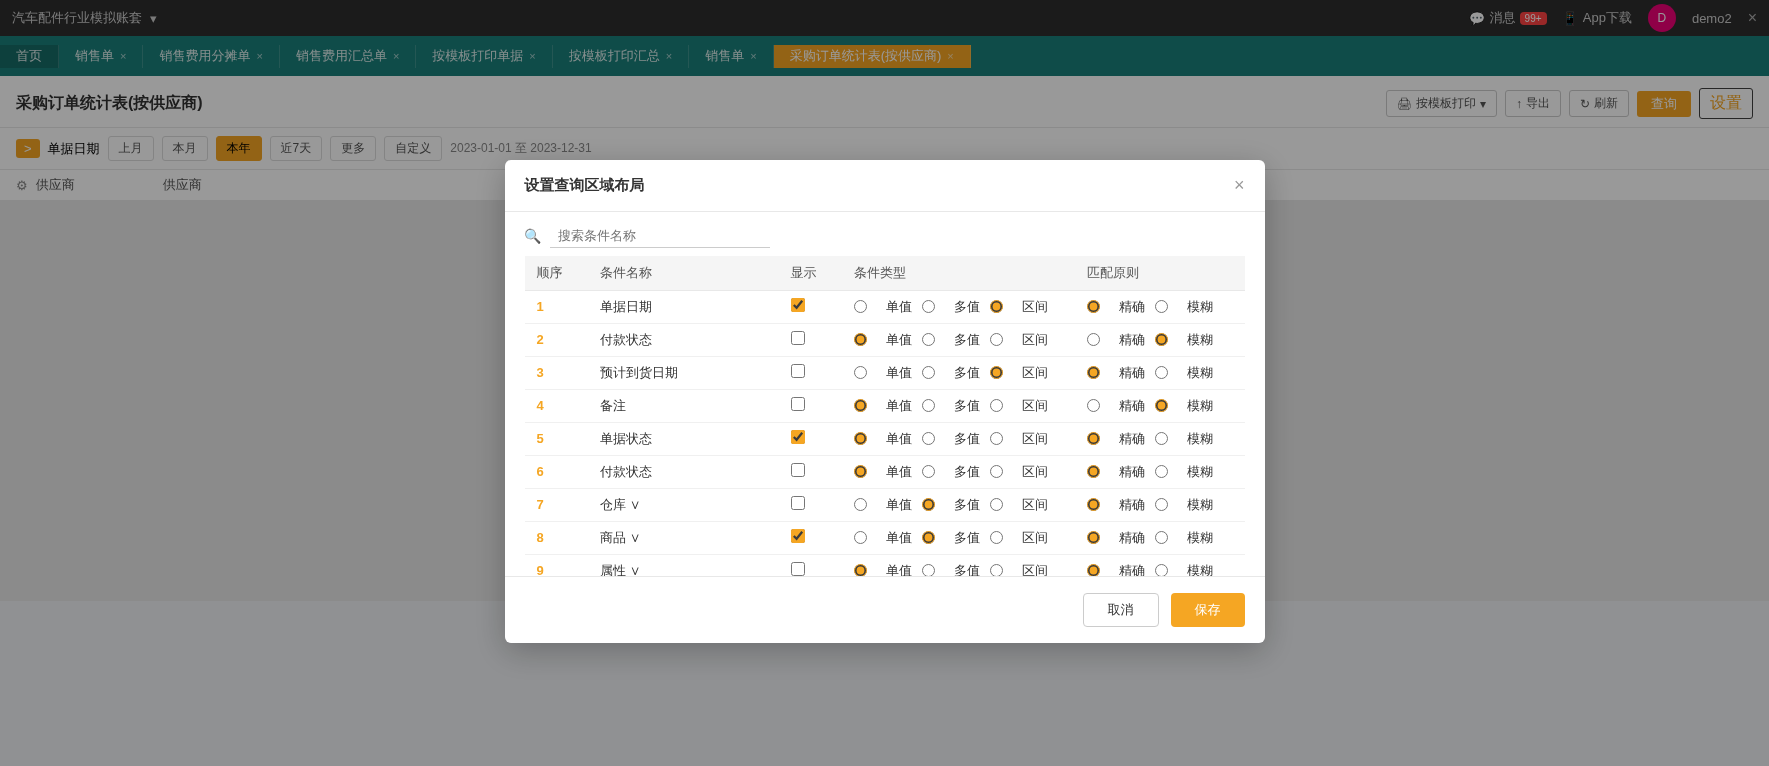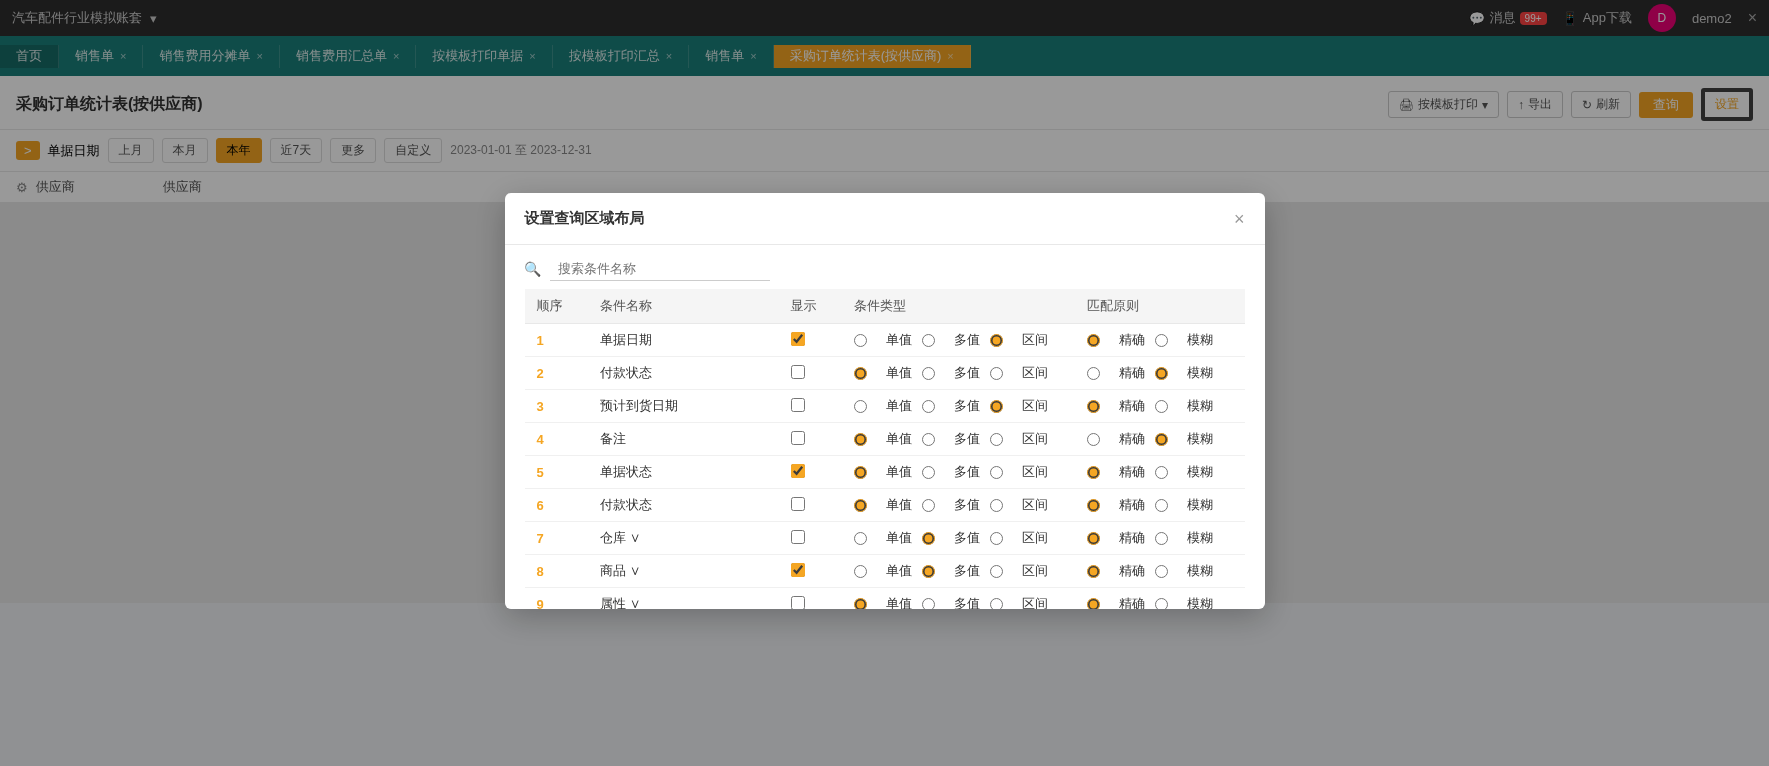--- a/index.html
+++ b/index.html
@@ -48,21 +48,21 @@
     
     .page-header {
       background: white;
       padding: 12px 16px 0 16px;
       border-bottom: 1px solid #e8e8e8;
     }
     .page-title { font-size: 16px; font-weight: bold; color: #333; margin-bottom: 8px; }
     .page-actions { display: flex; align-items: center; justify-content: flex-end; gap: 8px; margin-bottom: 8px; }
     .btn-action { border: 1px solid #ccc; background: white; padding: 4px 10px; border-radius: 3px; cursor: pointer; font-size: 12px; color: #555; display: flex; align-items: center; gap: 4px; }
     .btn-primary-action { background: #f5a623; color: white; border: none; padding: 4px 14px; border-radius: 3px; cursor: pointer; font-size: 13px; }
-    .btn-outline-action { border: 4px solid #404040; color: #f5a623; background: white; padding: 4px 10px; border-radius: 3px; cursor: pointer; font-size: 12px; }
+    .btn-outline-action { border: 1px solid #404040; color: #f5a623; background: white; padding: 4px 10px; border-radius: 3px; cursor: pointer; font-size: 16px; }
 
     
     .filter-bar {
       background: white;
       padding: 8px 16px;
       display: flex;
       align-items: center;
       gap: 8px;
       border-bottom: 1px solid #e8e8e8;
     }
@@ -613,14 +613,18 @@
                     <input type="radio" name="match_8" value="模糊" style="">
                     <span>模糊</span>
                   </label>
                 </div>
               </td>
             </tr>
           </tbody>
       </table>
     </div>
 
+    <div class="modal-footer">
+      <button class="btn-cancel">取消</button>
+      <button class="btn-save">保存</button>
+    </div>
   </div>
 </div>
 
 </body></html>

